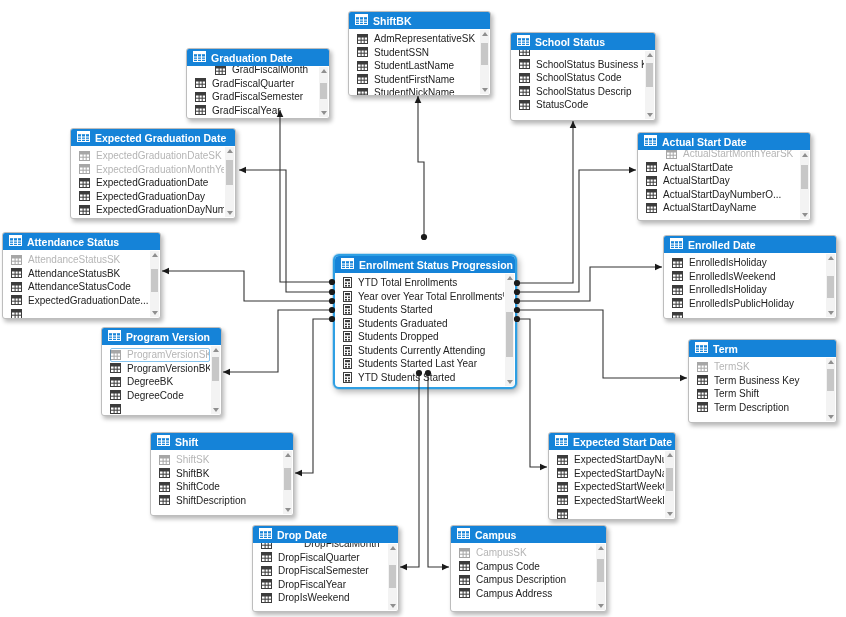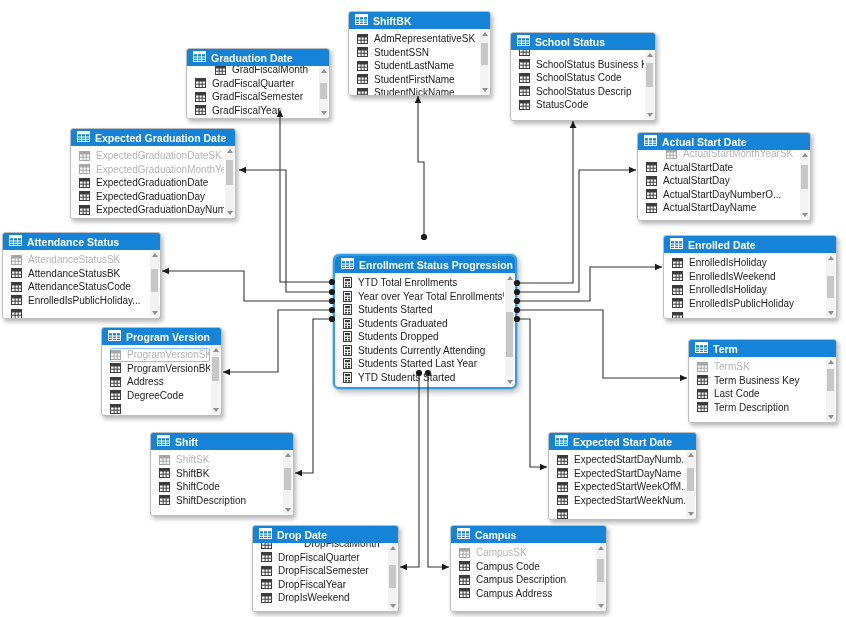--- a/index.html
+++ b/index.html
@@ -428,21 +428,21 @@
           <div class="row">
             <span class="ficon">
               <svg width="11" height="10" viewBox="0 0 11 10">
                 <rect x="0.5" y="0.5" width="10" height="9" fill="none" stroke="#3c3c3c"></rect>
                 <rect x="0.5" y="0.5" width="10" height="3" fill="#3c3c3c"></rect>
                 <line x1="4.1" y1="3" x2="4.1" y2="9.5" stroke="#3c3c3c"></line>
                 <line x1="7.2" y1="3" x2="7.2" y2="9.5" stroke="#3c3c3c"></line>
                 <line x1="0.5" y1="6.2" x2="10.5" y2="6.2" stroke="#3c3c3c"></line>
               </svg>
             </span>
-            <span>EnrolledIsPublicHoliday...</span>
+            <span>ExpectedGraduationDate...</span>
           </div>
           <div class="row">
             <span class="ficon">
               <svg width="11" height="10" viewBox="0 0 11 10">
                 <rect x="0.5" y="0.5" width="10" height="9" fill="none" stroke="#3c3c3c"></rect>
                 <rect x="0.5" y="0.5" width="10" height="3" fill="#3c3c3c"></rect>
                 <line x1="4.1" y1="3" x2="4.1" y2="9.5" stroke="#3c3c3c"></line>
                 <line x1="7.2" y1="3" x2="7.2" y2="9.5" stroke="#3c3c3c"></line>
                 <line x1="0.5" y1="6.2" x2="10.5" y2="6.2" stroke="#3c3c3c"></line>
               </svg>
@@ -796,21 +796,21 @@
           <div class="row">
             <span class="ficon">
               <svg width="11" height="10" viewBox="0 0 11 10">
                 <rect x="0.5" y="0.5" width="10" height="9" fill="none" stroke="#3c3c3c"></rect>
                 <rect x="0.5" y="0.5" width="10" height="3" fill="#3c3c3c"></rect>
                 <line x1="4.1" y1="3" x2="4.1" y2="9.5" stroke="#3c3c3c"></line>
                 <line x1="7.2" y1="3" x2="7.2" y2="9.5" stroke="#3c3c3c"></line>
                 <line x1="0.5" y1="6.2" x2="10.5" y2="6.2" stroke="#3c3c3c"></line>
               </svg>
             </span>
-            <span>Address</span>
+            <span>DegreeBK</span>
           </div>
           <div class="row">
             <span class="ficon">
               <svg width="11" height="10" viewBox="0 0 11 10">
                 <rect x="0.5" y="0.5" width="10" height="9" fill="none" stroke="#3c3c3c"></rect>
                 <rect x="0.5" y="0.5" width="10" height="3" fill="#3c3c3c"></rect>
                 <line x1="4.1" y1="3" x2="4.1" y2="9.5" stroke="#3c3c3c"></line>
                 <line x1="7.2" y1="3" x2="7.2" y2="9.5" stroke="#3c3c3c"></line>
                 <line x1="0.5" y1="6.2" x2="10.5" y2="6.2" stroke="#3c3c3c"></line>
               </svg>
@@ -880,21 +880,21 @@
           <div class="row">
             <span class="ficon">
               <svg width="11" height="10" viewBox="0 0 11 10">
                 <rect x="0.5" y="0.5" width="10" height="9" fill="none" stroke="#3c3c3c"></rect>
                 <rect x="0.5" y="0.5" width="10" height="3" fill="#3c3c3c"></rect>
                 <line x1="4.1" y1="3" x2="4.1" y2="9.5" stroke="#3c3c3c"></line>
                 <line x1="7.2" y1="3" x2="7.2" y2="9.5" stroke="#3c3c3c"></line>
                 <line x1="0.5" y1="6.2" x2="10.5" y2="6.2" stroke="#3c3c3c"></line>
               </svg>
             </span>
-            <span>Last Code</span>
+            <span>Term Shift</span>
           </div>
           <div class="row">
             <span class="ficon">
               <svg width="11" height="10" viewBox="0 0 11 10">
                 <rect x="0.5" y="0.5" width="10" height="9" fill="none" stroke="#3c3c3c"></rect>
                 <rect x="0.5" y="0.5" width="10" height="3" fill="#3c3c3c"></rect>
                 <line x1="4.1" y1="3" x2="4.1" y2="9.5" stroke="#3c3c3c"></line>
                 <line x1="7.2" y1="3" x2="7.2" y2="9.5" stroke="#3c3c3c"></line>
                 <line x1="0.5" y1="6.2" x2="10.5" y2="6.2" stroke="#3c3c3c"></line>
               </svg>
@@ -977,21 +977,21 @@
         <div class="scrollbar">
           <div class="sb-arrow up">
             <div class="tri-up"></div>
           </div>
           <div class="sb-thumb" style="height: 22px; top: 17px;"></div>
           <div class="sb-arrow down">
             <div class="tri-down"></div>
           </div>
         </div>
       </div>
-      <div class="card" style="left: 548px; top: 432px; width: 149px; height: 88px;">
+      <div class="card" style="left: 548px; top: 432px; width: 128px; height: 88px;">
         <div class="card-header">
           <span class="ficon"><svg width="13" height="11" viewBox="0 0 13 11">
               <rect x="0.5" y="0.5" width="12" height="10" fill="none" stroke="#fff"></rect>
               <rect x="0.5" y="0.5" width="12" height="2.7" fill="#fff"></rect>
               <line x1="0.5" y1="6" x2="12.5" y2="6" stroke="#fff"></line>
               <line x1="0.5" y1="8.3" x2="12.5" y2="8.3" stroke="#fff"></line>
               <line x1="4.5" y1="3.2" x2="4.5" y2="10.5" stroke="#fff"></line>
               <line x1="8.5" y1="3.2" x2="8.5" y2="10.5" stroke="#fff"></line>
             </svg></span>
           <span>Expected Start Date</span>

